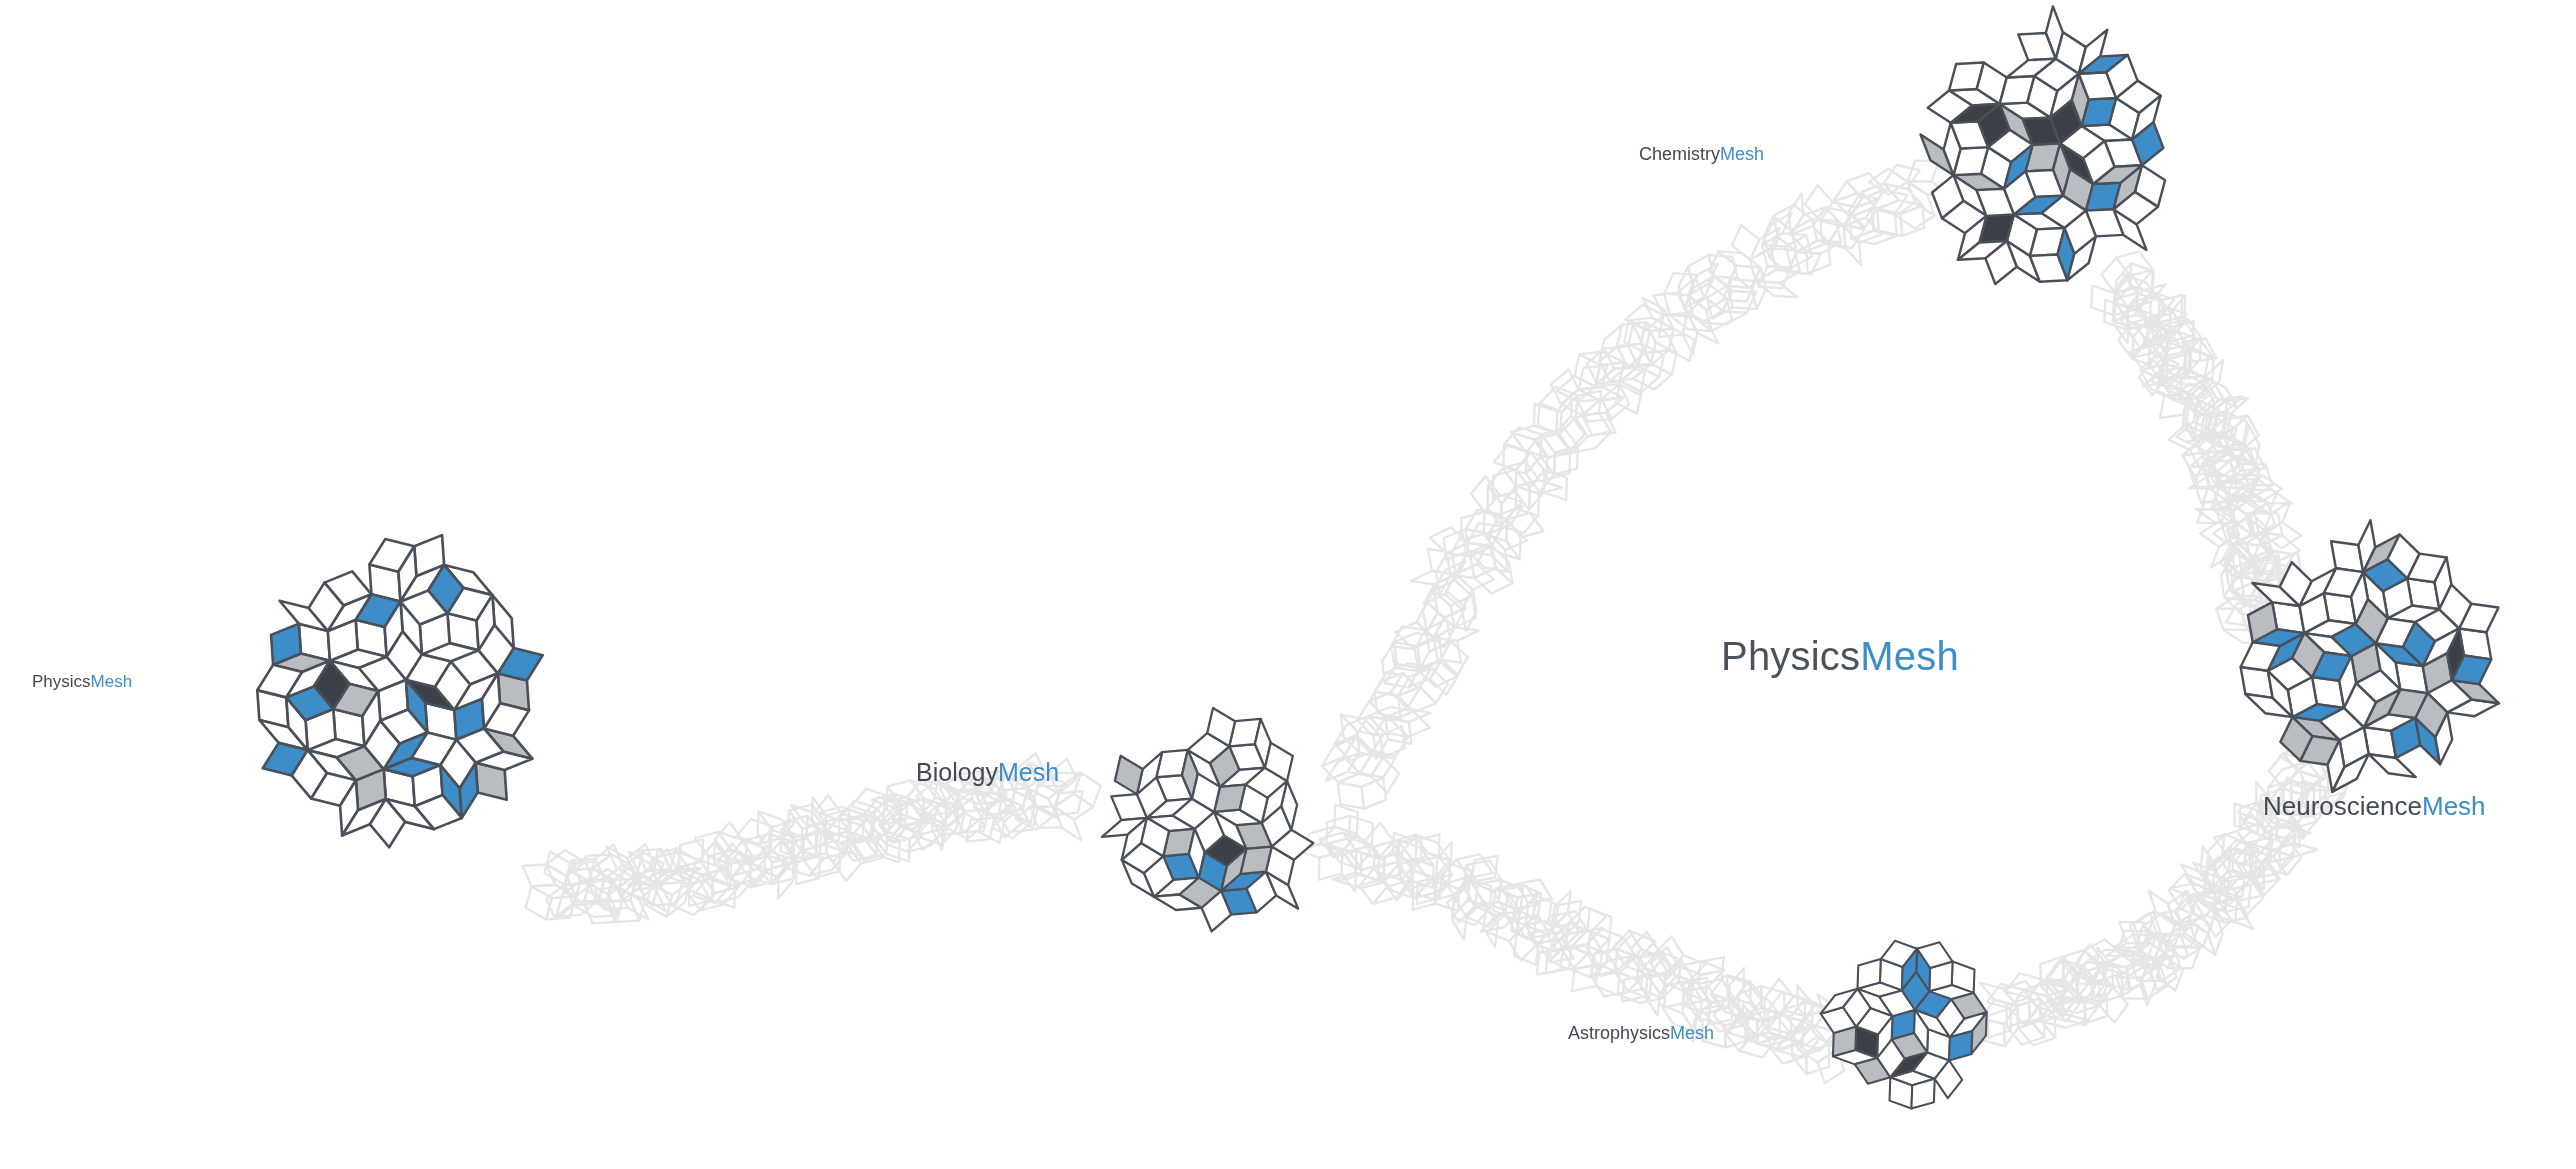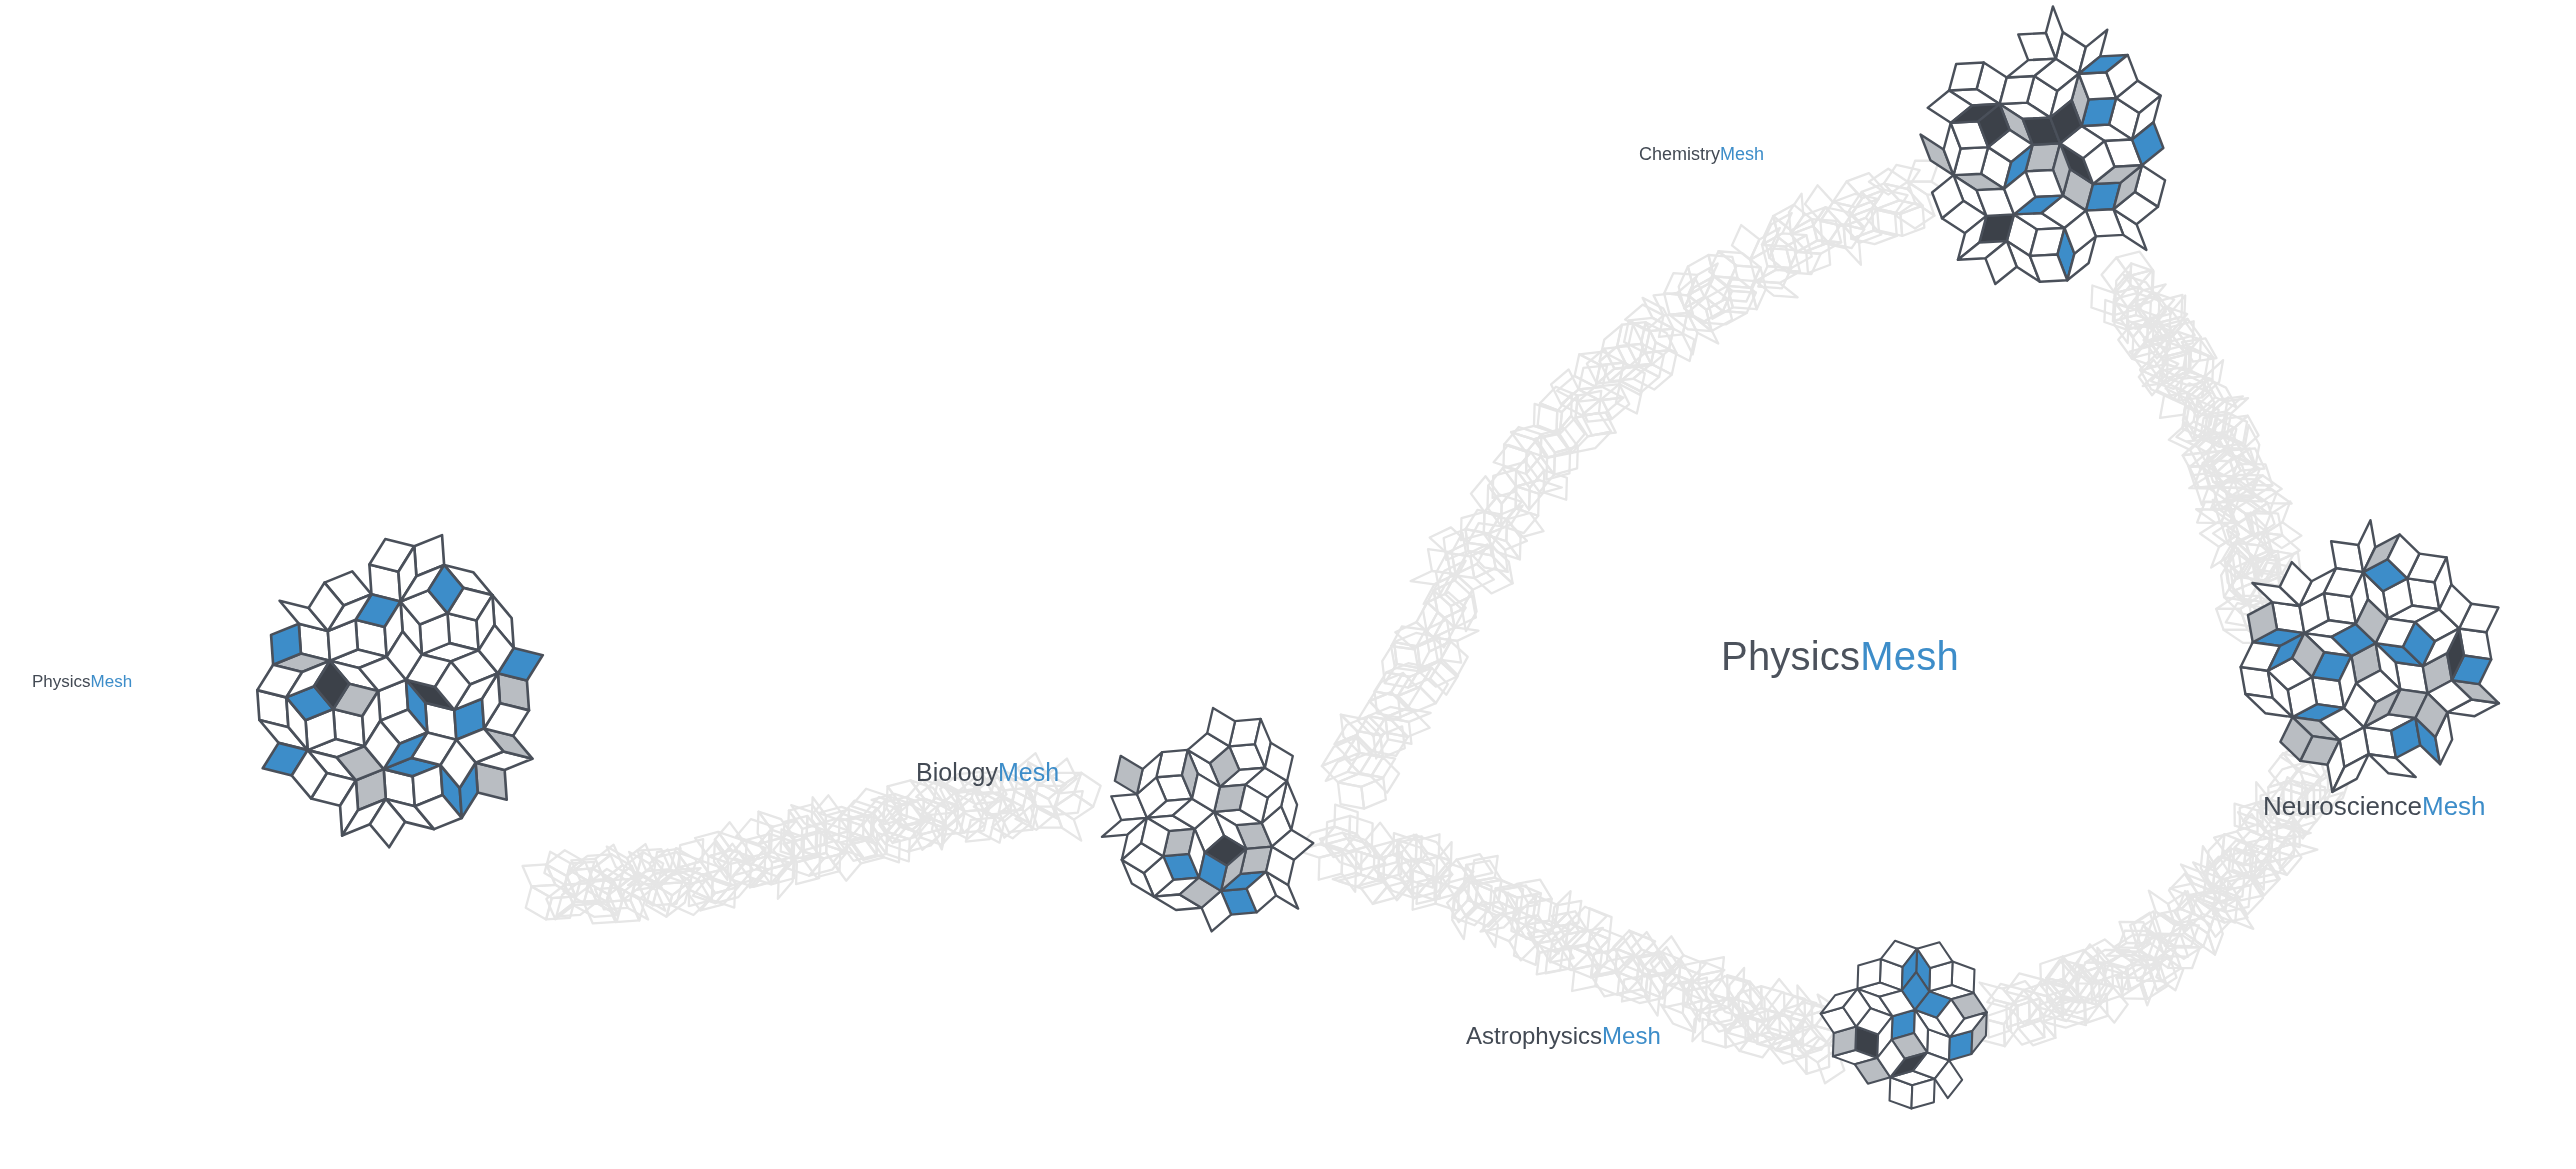--- a/index.html
+++ b/index.html
@@ -1412,21 +1412,21 @@
   </div>
 
   <div class="node-label" id="label-chemistry" style="left: 1639px; top: 145px; font-size: 18px;">
     <span class="lbl-base">Chemistry</span><span class="lbl-suffix">Mesh</span>
   </div>
 
   <div class="node-label" id="label-neuroscience" style="left: 2263px; top: 793px; font-size: 26px;">
     <span class="lbl-base">Neuroscience</span><span class="lbl-suffix">Mesh</span>
   </div>
 
-  <div class="node-label" id="label-astrophysics" style="left: 1466px; top: 1024px; font-size: 24px;">
+  <div class="node-label" id="label-astrophysics" style="left: 1568px; top: 1024px; font-size: 18px;">
     <span class="lbl-base">Astrophysics</span><span class="lbl-suffix">Mesh</span>
   </div>
 
   <div class="center-label" id="label-center" style="left: 1721px; top: 636px; font-size: 40px;">
     <span class="lbl-base">Physics</span><span class="lbl-suffix">Mesh</span>
   </div>
 
 </div>
 
 

